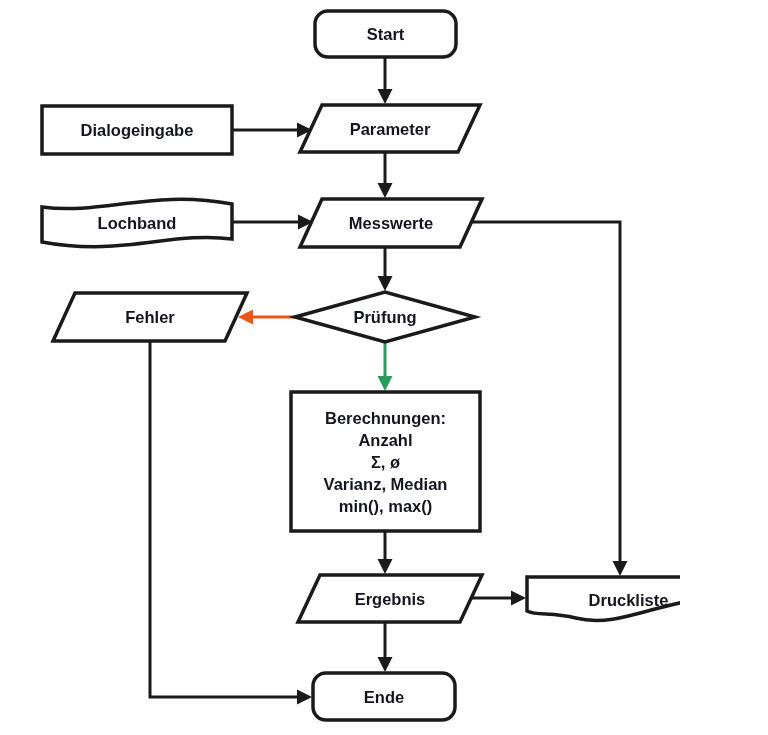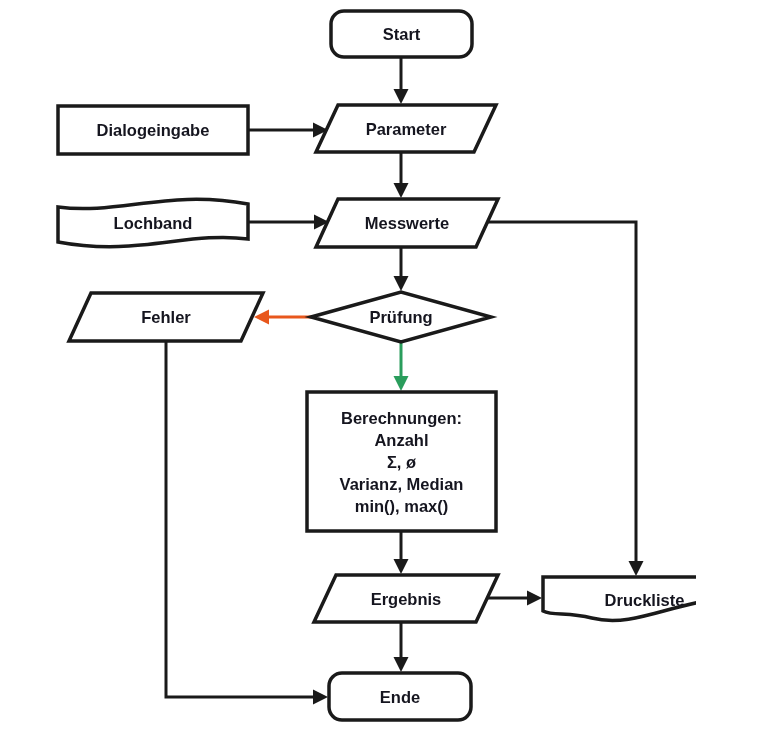--- a/index.html
+++ b/index.html
@@ -6,21 +6,20 @@
     margin: 0;
     padding: 0;
     background: #ffffff;
   }
   .stage {
     position: relative;
     width: 680px;
     height: 735px;
     background: #ffffff;
     overflow: hidden;
-    margin-left: 16px;
   }
   svg {
     display: block;
   }
   svg text {
     font-family: "Liberation Sans", "DejaVu Sans", sans-serif;
     font-weight: 700;
     font-size: 16.5px;
     text-anchor: middle;
   }

